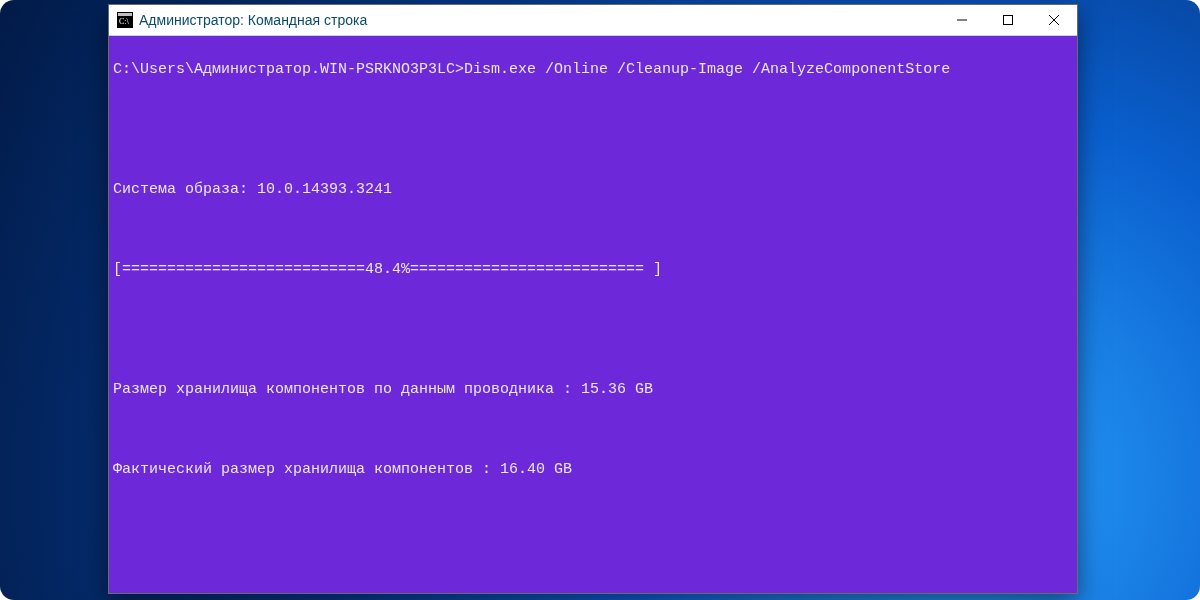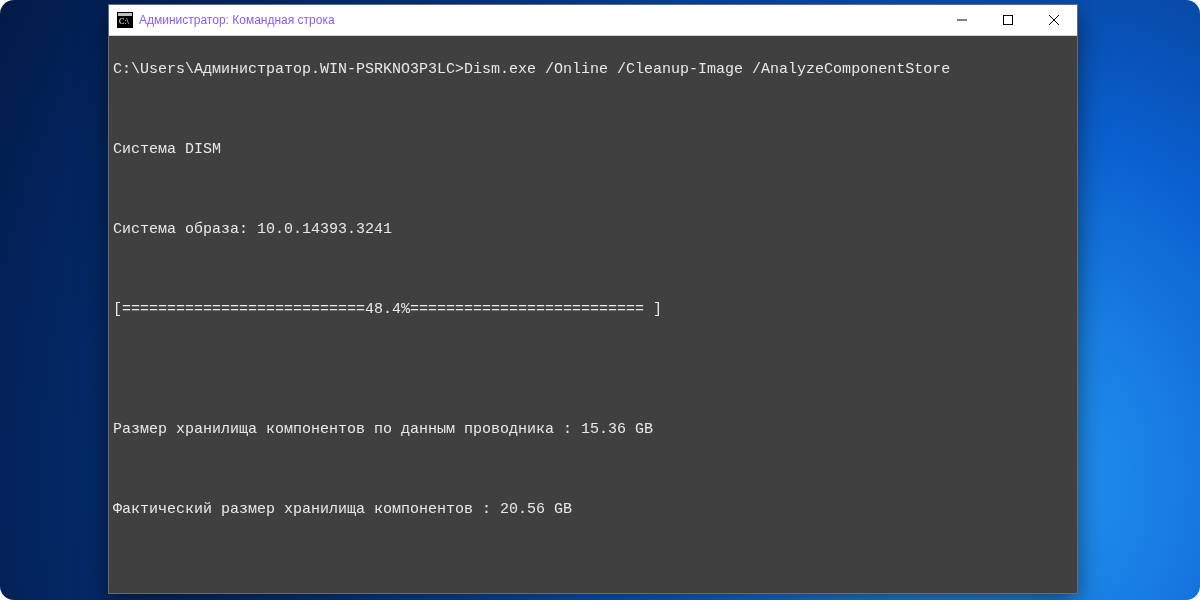--- a/index.html
+++ b/index.html
@@ -40,36 +40,36 @@
   }
   .titlebar .app-icon {
     width: 16px;
     height: 16px;
     margin: 0 6px 0 8px;
     display: inline-flex;
     align-items: center;
     justify-content: center;
   }
   .titlebar .title-text {
-    font-size: 12px;
-    color: #8b5cf6;
+    font-size: 14px;
+    color: #0c4a6e;
     flex: 0 0 auto;
   }
   .titlebar .spacer { flex: 1 1 auto; }
   .winbtn {
     width: 46px;
     height: 30px;
     display: flex;
     align-items: center;
     justify-content: center;
     color: #000;
   }
   .terminal {
     flex: 1 1 auto;
-    background: #404040;
+    background: #6d28d9;
     color: #e8e8e8;
     font-family: Consolas, "Courier New", monospace;
     font-size: 15px;
     line-height: 20px;
     padding: 4px 4px 4px 4px;
     white-space: pre;
     overflow: hidden;
     position: relative;
   }
   .term-line { display: block; }
@@ -105,30 +105,29 @@
         <svg width="10" height="10" viewBox="0 0 10 10">
             <line x1="0" y1="0" x2="10" y2="10" stroke="currentColor" stroke-width="1"></line>
             <line x1="10" y1="0" x2="0" y2="10" stroke="currentColor" stroke-width="1"></line>
           </svg>
       </div>
     </div>
 
     <div class="terminal">
 <span class="term-line"><span>C:\Users\Администратор.WIN-PSRKNO3P3LC&gt;</span><span>Dism.exe /Online /Cleanup-Image /AnalyzeComponentStore</span></span>
 <span class="term-line"> </span>
-<span class="term-line">Система DISM</span>
 <span class="term-line"> </span>
 <span class="term-line">Система образа: 10.0.14393.3241</span>
 <span class="term-line"> </span>
 <span class="term-line">[===========================48.4%========================== ]</span>
 <span class="term-line"> </span>
 <span class="term-line"> </span>
 <span class="term-line">Размер хранилища компонентов по данным проводника : 15.36 GB</span>
 <span class="term-line"> </span>
-<span class="term-line">Фактический размер хранилища компонентов : 20.56 GB</span>
+<span class="term-line">Фактический размер хранилища компонентов : 16.40 GB</span>
 
 
 
 
 
 
 
 
 
 

